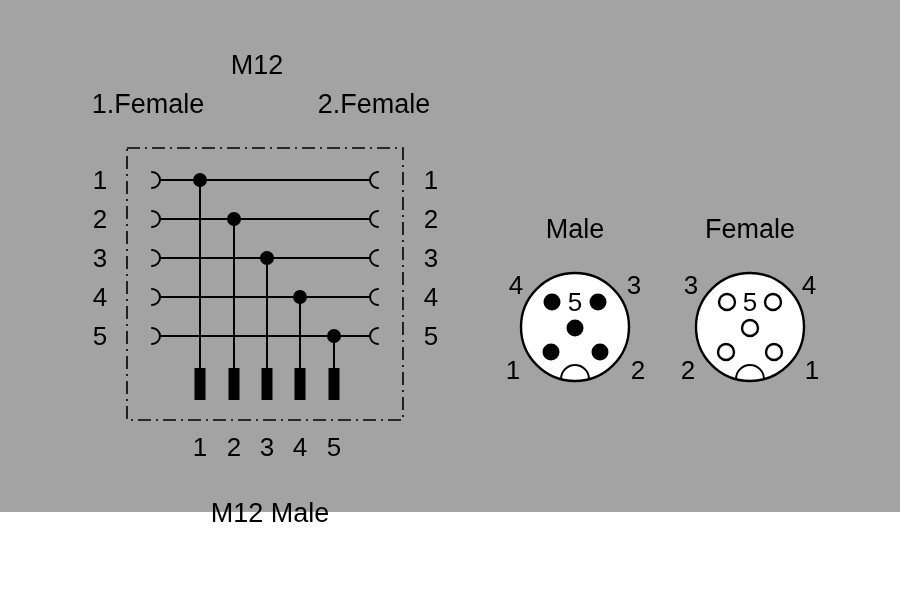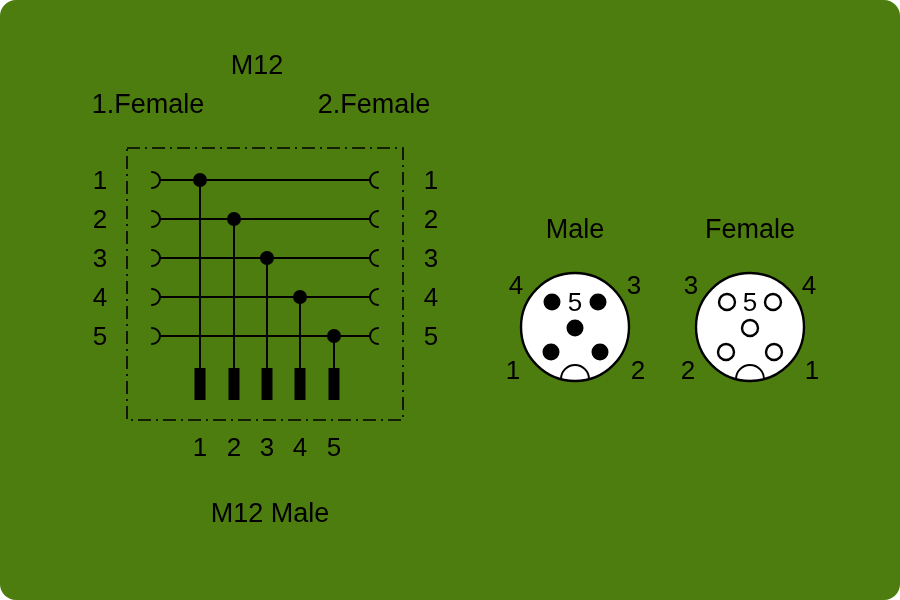--- a/index.html
+++ b/index.html
@@ -6,23 +6,22 @@
     margin: 0;
     padding: 0;
     width: 900px;
     height: 600px;
     background: #ffffff;
     overflow: hidden;
   }
   .stage {
     position: relative;
     width: 900px;
-    height: 600px;
-    background: #4d7c0f;
-    border-radius: 16px;
+    height: 512px;
+    background: #a3a3a3;
   }
   svg text {
     font-family: "Liberation Sans", sans-serif;
     fill: #000000;
   }
   .title-text { font-size: 27px; }
   .num-text   { font-size: 26px; }
   .ln {
     stroke: #000000;
     stroke-width: 2;

